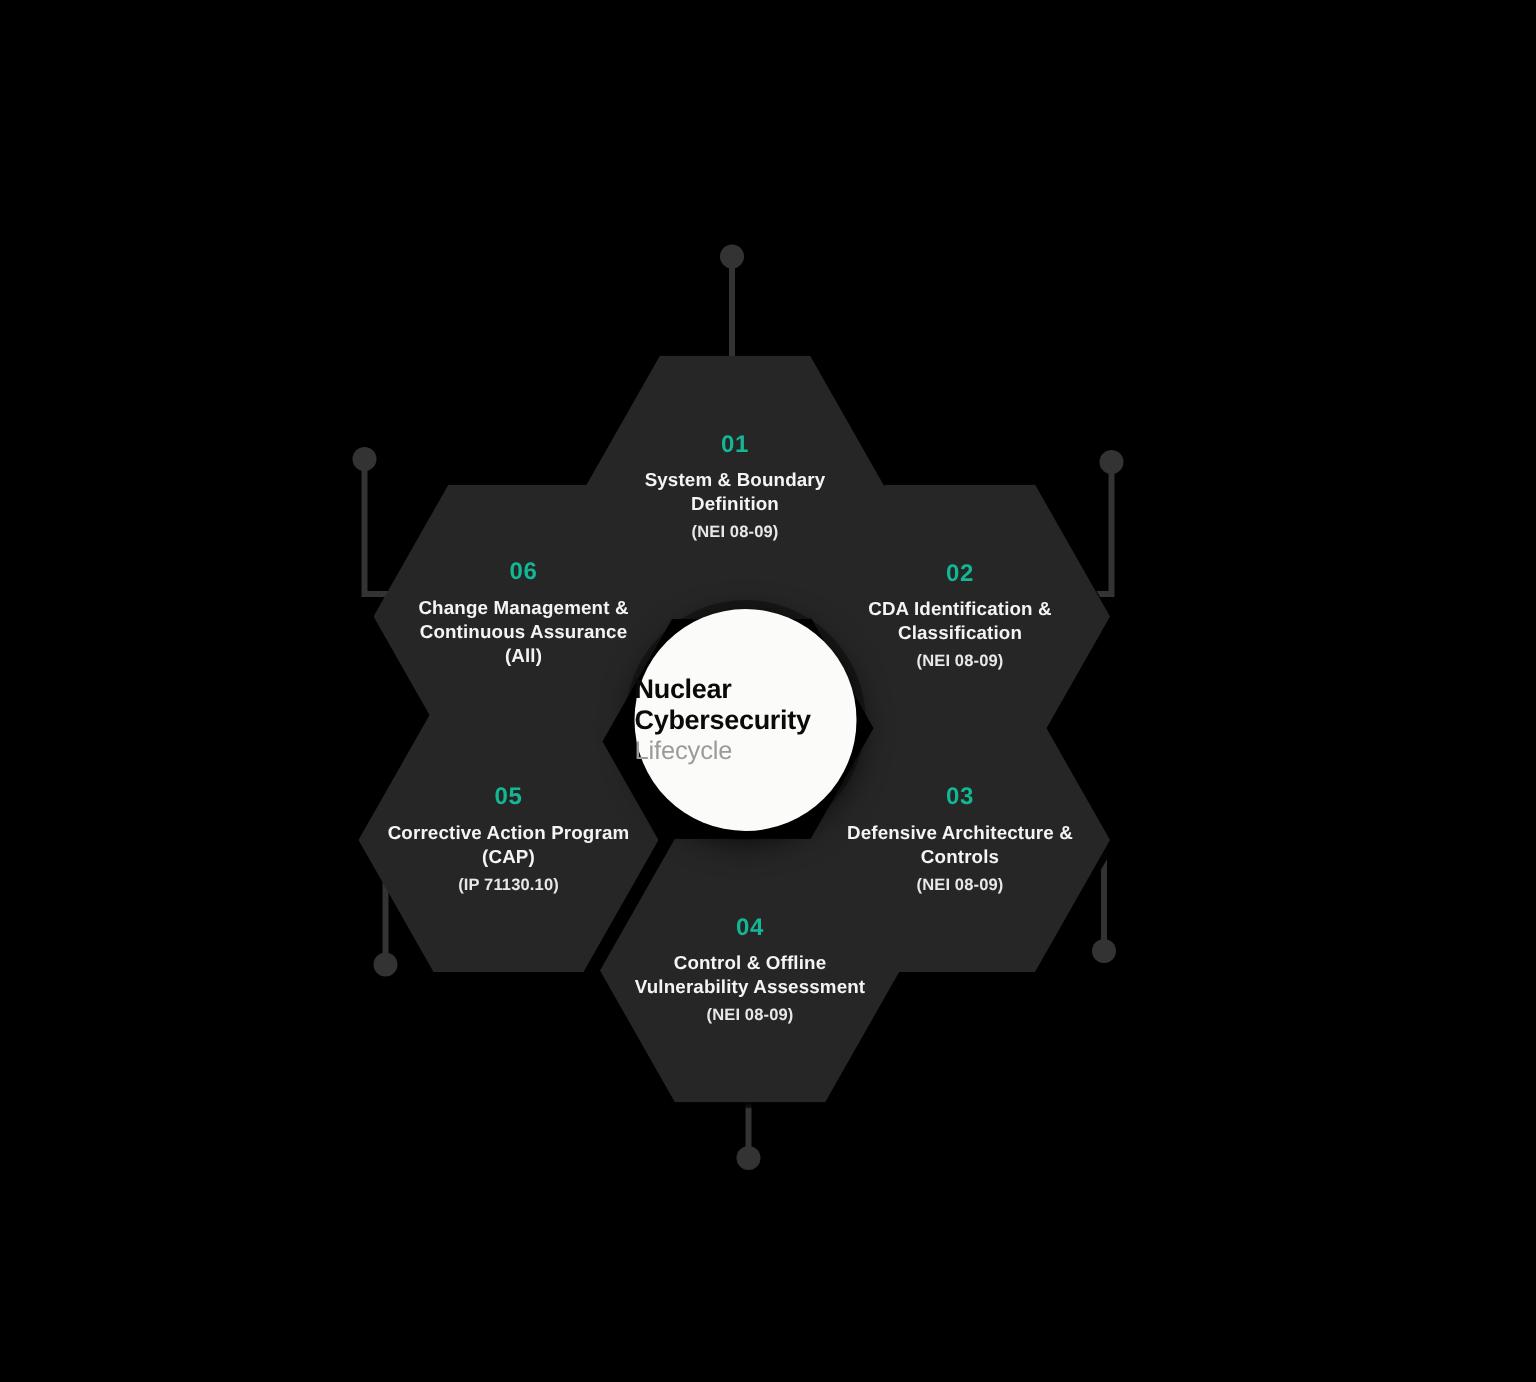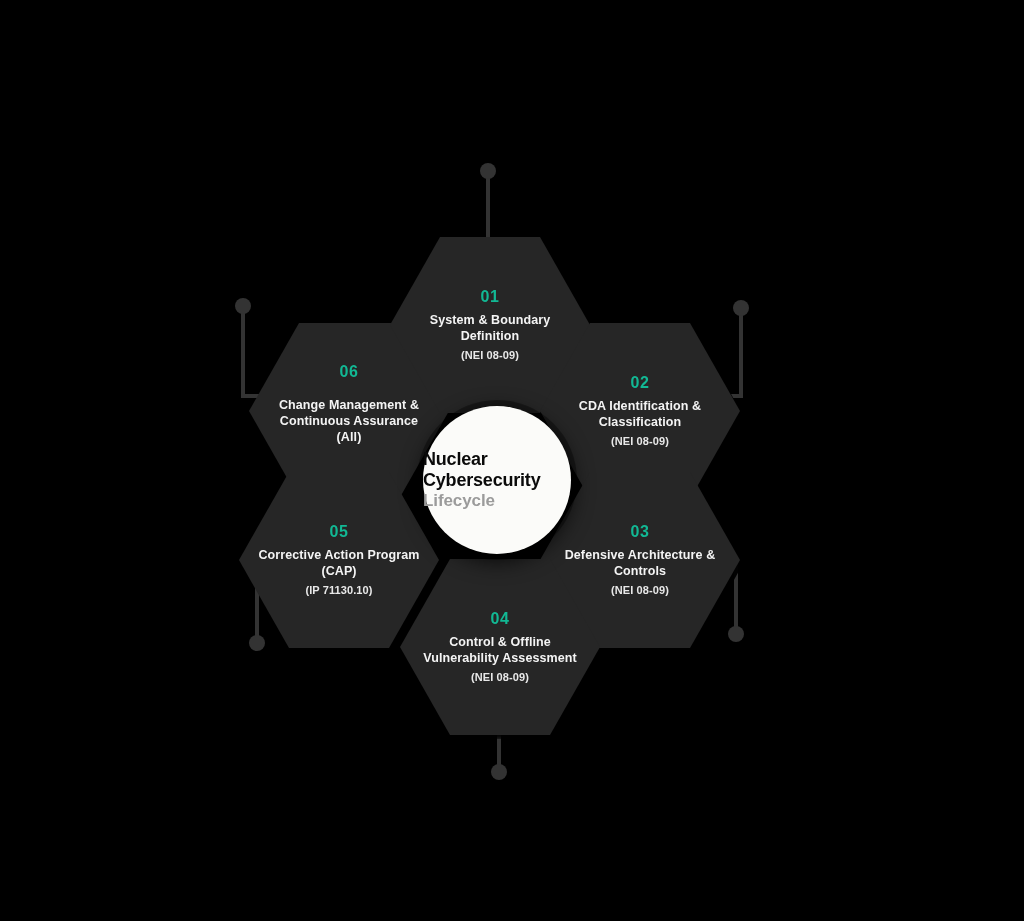--- a/index.html
+++ b/index.html
@@ -83,21 +83,21 @@
     margin-top: 4px;
     letter-spacing: .1px;
   }
 
   
   #hex-01 { left: 390px; top: 237px; }
   #hex-02 { left: 540px; top: 323px; }
   #hex-03 { left: 540px; top: 472px; }
   #hex-04 { left: 400px; top: 559px; }
   #hex-05 { left: 239px; top: 472px; }
-  #hex-06 { left: 249px; top: 323px; gap: 10px; }
+  #hex-06 { left: 249px; top: 323px; }
 
   #sh-01 { left: 393px; top: 241px; }
   #sh-02 { left: 543px; top: 327px; }
   #sh-03 { left: 543px; top: 476px; }
   #sh-04 { left: 403px; top: 563px; }
   #sh-05 { left: 260px; top: 476px; }
   #sh-06 { left: 252px; top: 327px; }
 
   
   #center-circle {
@@ -119,21 +119,21 @@
   #center-circle .c-line2 {
     color: #0a0a0a;
     font-size: 18px;
     font-weight: bold;
     line-height: 1.18;
     letter-spacing: -.2px;
   }
   #center-circle .c-line3 {
     color: #9b9b9b;
     font-size: 17px;
-    font-weight: bold;
+    font-weight: normal;
     line-height: 1.2;
     letter-spacing: -.1px;
   }
 </style>
 </head>
 <body>
 
 <div id="stage">
 
   <svg id="connectors" viewBox="0 0 1024 921" width="1024" height="921">

